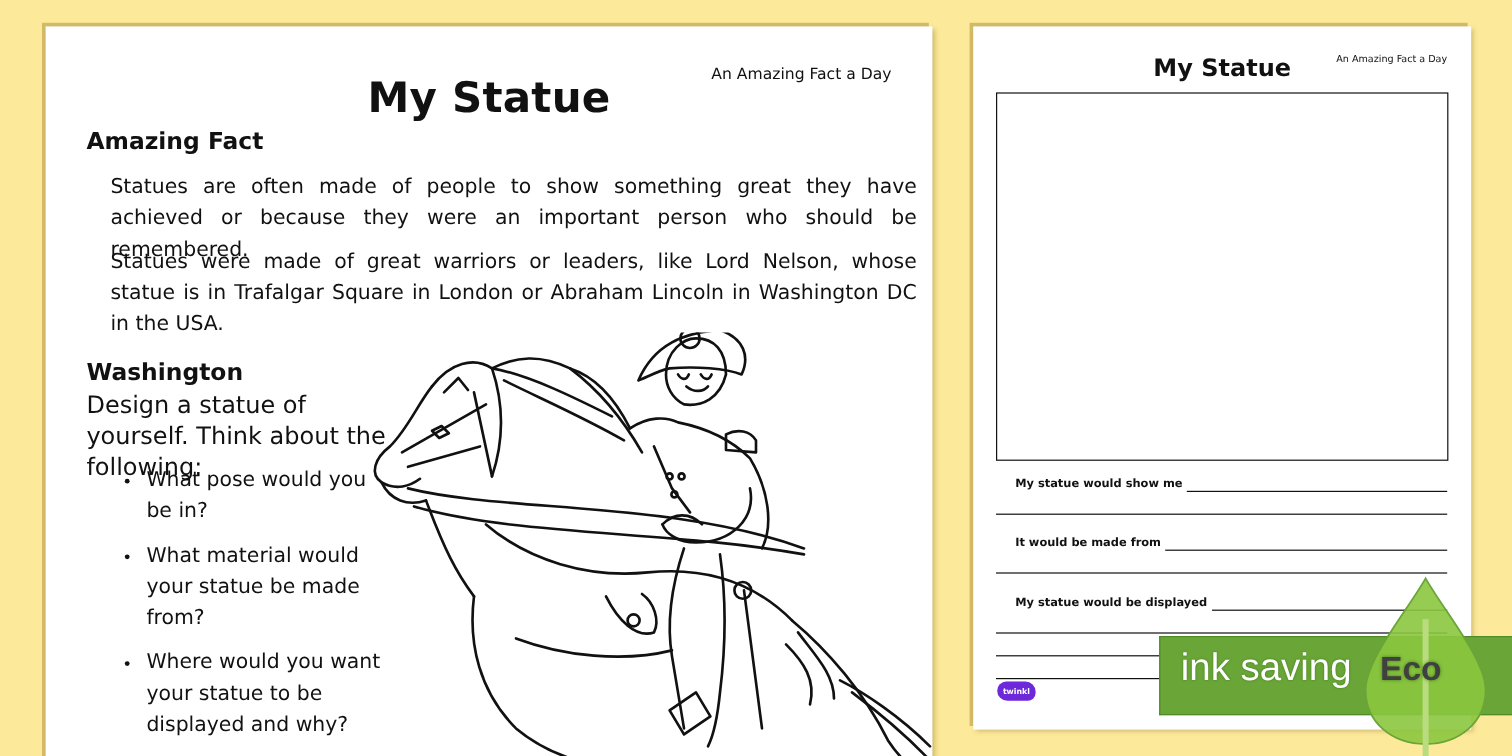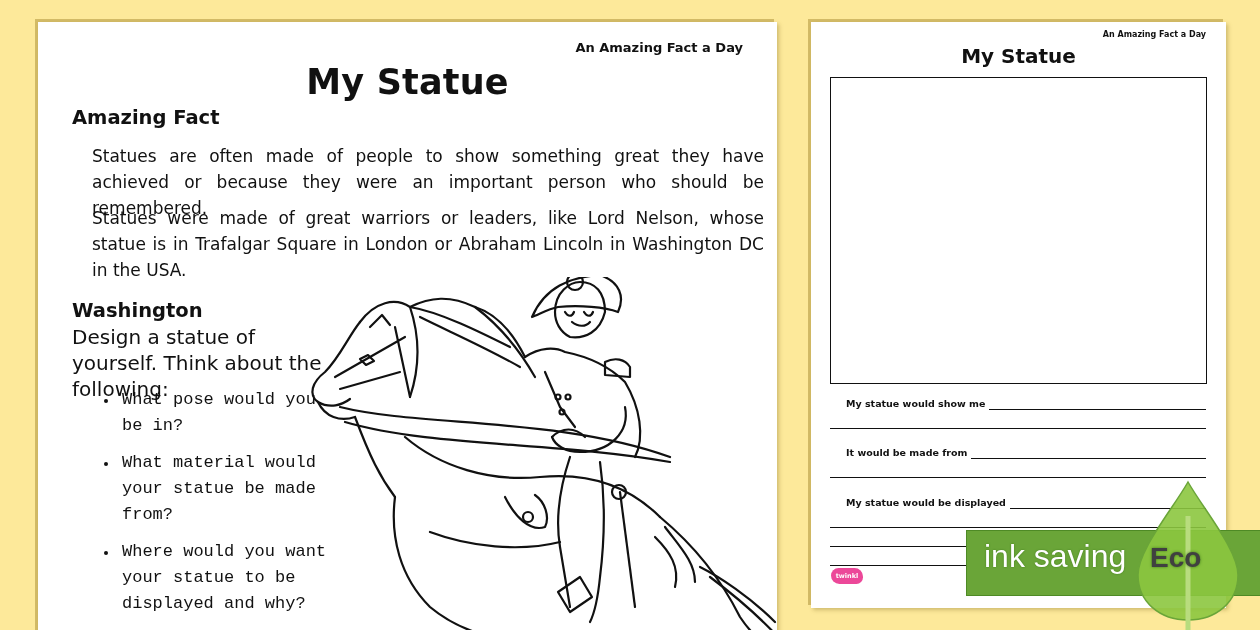--- a/index.html
+++ b/index.html
@@ -13,23 +13,24 @@
   .page {
     position: absolute;
     background: #fff;
     box-shadow: -3px -3px 0 rgba(160,130,40,0.45), 2px 2px 4px rgba(120,100,30,0.35);
   }
   #page-left { left: 38px; top: 22px; width: 739px; height: 620px; }
   #page-right { left: 811px; top: 22px; width: 415px; height: 586px; }
 
   .brand-small {
     position: absolute;
-    font-weight: bold;
+    font-weight: normal;
     font-size: 12.5px;
     color: #111;
+    margin-top: 15px;
   }
   #page-left .brand-small { right: 34px; top: 18px; font-size: 13px; }
   #page-right .brand-small { right: 20px; top: 8px; font-size: 8px; }
 
   .title {
     position: absolute;
     left: 0; right: 0;
     text-align: center;
     font-weight: bold;
   }
@@ -50,21 +51,20 @@
   #fact-p2 { top: 183px; }
   #challenge-heading { top: 277px; }
   #challenge-intro { top: 302px; width: 260px; font-size: 20px; line-height: 26px; }
   #bullets { position: absolute; left: 62px; top: 365px; width: 230px; list-style: none; }
   #bullets li {
     position: relative;
     font-size: 17px;
     line-height: 26px;
     margin-bottom: 11px;
     padding-left: 22px;
-    font-family: Liberation Mono, monospace;
   }
   #bullets li::before {
     content: "";
     position: absolute;
     left: 4px; top: 12px;
     width: 4px; height: 4px;
     background: #111;
     border-radius: 50%;
   }
 
@@ -87,21 +87,21 @@
   .write-line { flex: 1; border-bottom: 1.5px solid #111; height: 10px; }
   .write-full { border-bottom: 1.5px solid #111; height: 19px; }
   #group-show { top: 372px; }
   #group-made { top: 421px; }
   #group-display { top: 471px; }
 
   #twinkl-logo {
     position: absolute;
     left: 20px; top: 546px;
     width: 32px; height: 16px;
-    background: #ec4899;
+    background: #6d28d9;
     border-radius: 8px 9px 7px 9px;
     color: #fff;
     font-size: 6.5px;
     font-weight: bold;
     text-align: center;
     line-height: 16px;
   }
 
   
   #eco-badge { position: absolute; left: 966px; top: 480px; width: 245px; height: 150px; }

